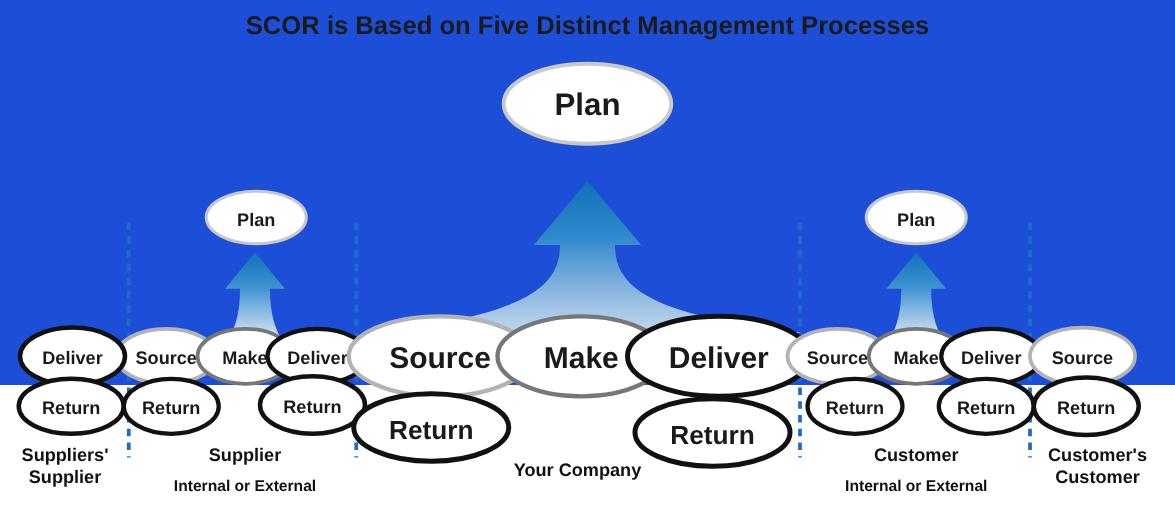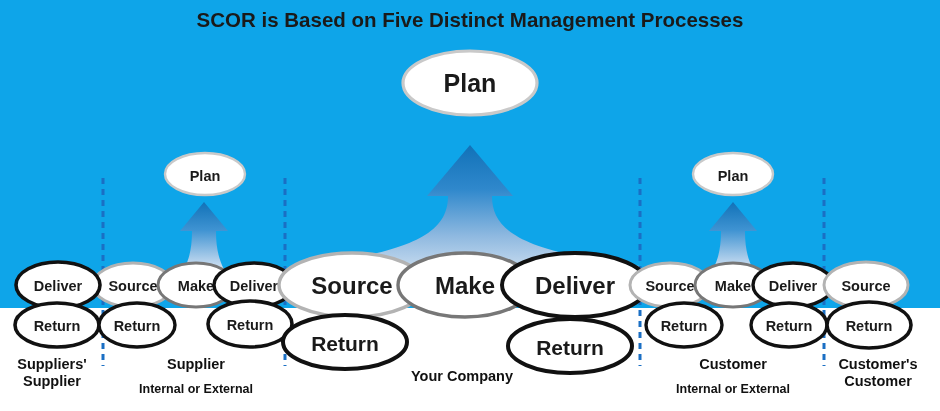--- a/index.html
+++ b/index.html
@@ -1,18 +1,18 @@
 <!DOCTYPE html>
 <html><head>
 <meta charset="utf-8">
 <style>
   html,body{margin:0;padding:0;background:#ffffff;}
   body{width:940px;height:411px;overflow:hidden;
        font-family:"Liberation Sans","DejaVu Sans",sans-serif;}
-  #stage{position:relative;width:940px;height:308px;background:#0ea5e9;text-align:center;}
+  #stage{position:relative;width:940px;height:308px;background:#1d4ed8;text-align:center;}
   #scor-svg{position:absolute;left:0;top:0;width:940px;height:411px;display:block;}
   .ttl{font-weight:bold;}
 </style>
 </head>
 <body>
 
 <div id="stage">
   <svg id="scor-svg" viewBox="0 0 940 411" xmlns="http://www.w3.org/2000/svg">
     <defs>
       <linearGradient id="gradSmall" x1="0" y1="0" x2="0" y2="1">

